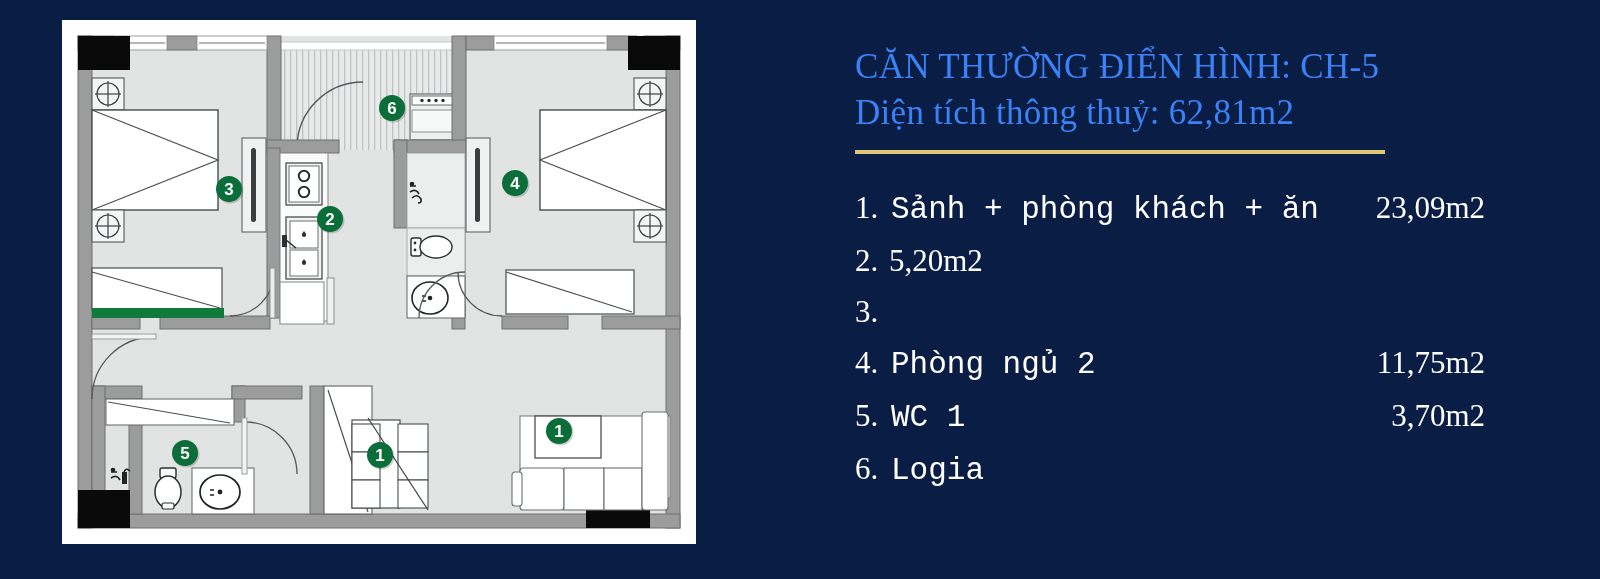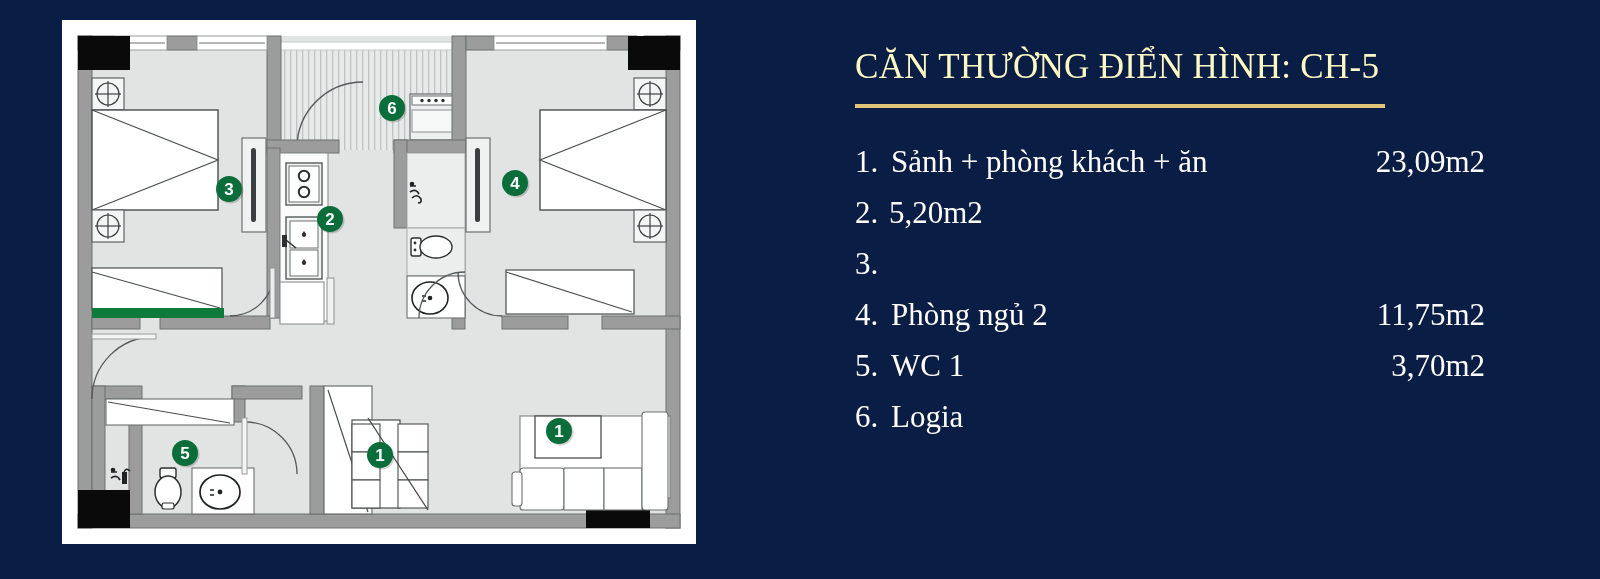--- a/index.html
+++ b/index.html
@@ -17,21 +17,21 @@
     background:#ffffff;
     box-sizing:border-box;
   }
   #plan-svg{display:block;width:634px;height:524px;}
 
   
   #info-panel{
     position:absolute;left:855px;top:44px;width:640px;height:490px;
   }
   .title-line{
-    color:#fef9c3;
+    color:#3b82f6;
     font-size:35px;
     line-height:46px;
     letter-spacing:.3px;
     white-space:nowrap;
   }
   #divider{
     margin-top:14px;
     width:530px;height:4px;
     background:#e0c477;
   }
@@ -48,20 +48,21 @@
     white-space:nowrap;
   }
   .legend-num{
     width:34px;
     flex:0 0 34px;
     text-align:left;
   }
   .legend-label{
     flex:1 1 auto;
     padding-left:2px;
+    font-family:Liberation Mono, monospace;
   }
   .legend-area{
     flex:0 0 auto;
     text-align:right;
     padding-right:10px;
   }
 </style>
 </head>
 <body>
 
@@ -336,20 +337,21 @@
             <circle cx="331.5" cy="89.5" r="13" fill="rgba(0,0,0,0.18)"></circle>
             <circle cx="330" cy="88" r="13" fill="#0b6e3a"></circle>
             <text x="330" y="94.2" text-anchor="middle" fill="#ffffff" font-size="17" font-weight="bold" font-family="&quot;Liberation Sans&quot;, sans-serif">6</text>
           </g>
         </g>
     </svg>
   </div>
 
   <div id="info-panel">
     <div class="title-line">CĂN THƯỜNG ĐIỂN HÌNH: CH-5</div>
+    <div class="title-line">Diện tích thông thuỷ: 62,81m2</div>
     <div id="divider"></div>
     <div id="legend">
         <div class="legend-row">
           <span class="legend-num">1.</span>
           <span class="legend-label">Sảnh  +  phòng khách  +  ăn</span>
           <span class="legend-area">23,09m2</span>
         </div>
         <div class="legend-row">
           <span class="legend-num">2.</span>
           <span class="legend-area">5,20m2</span>

